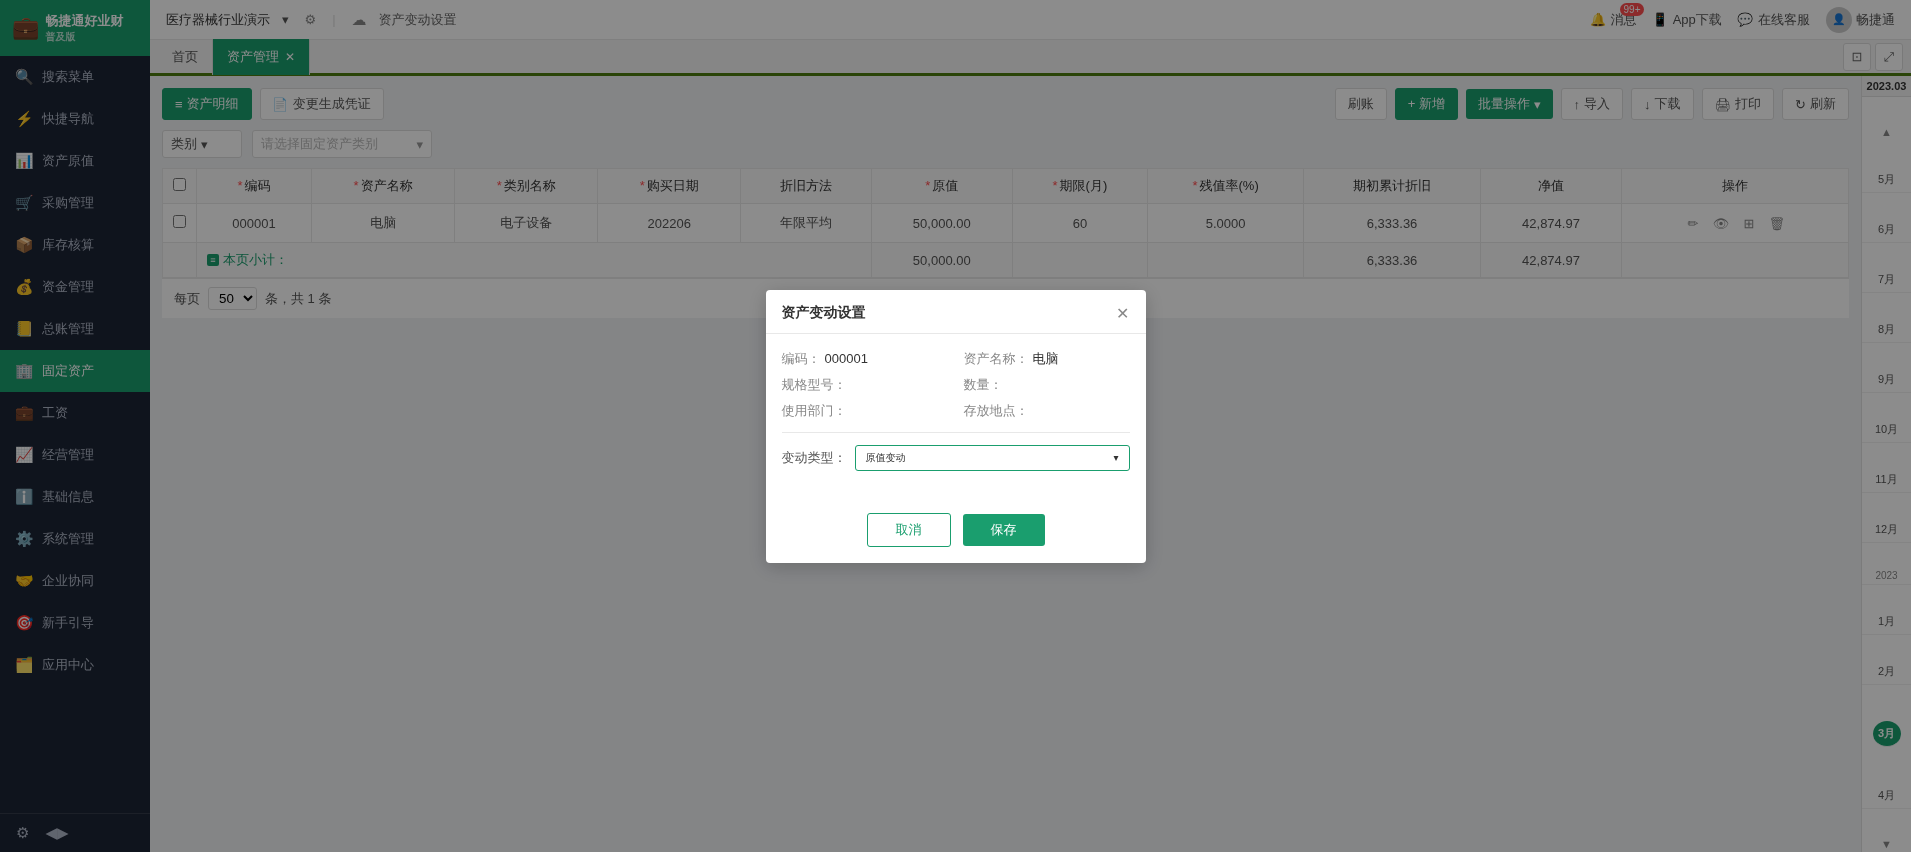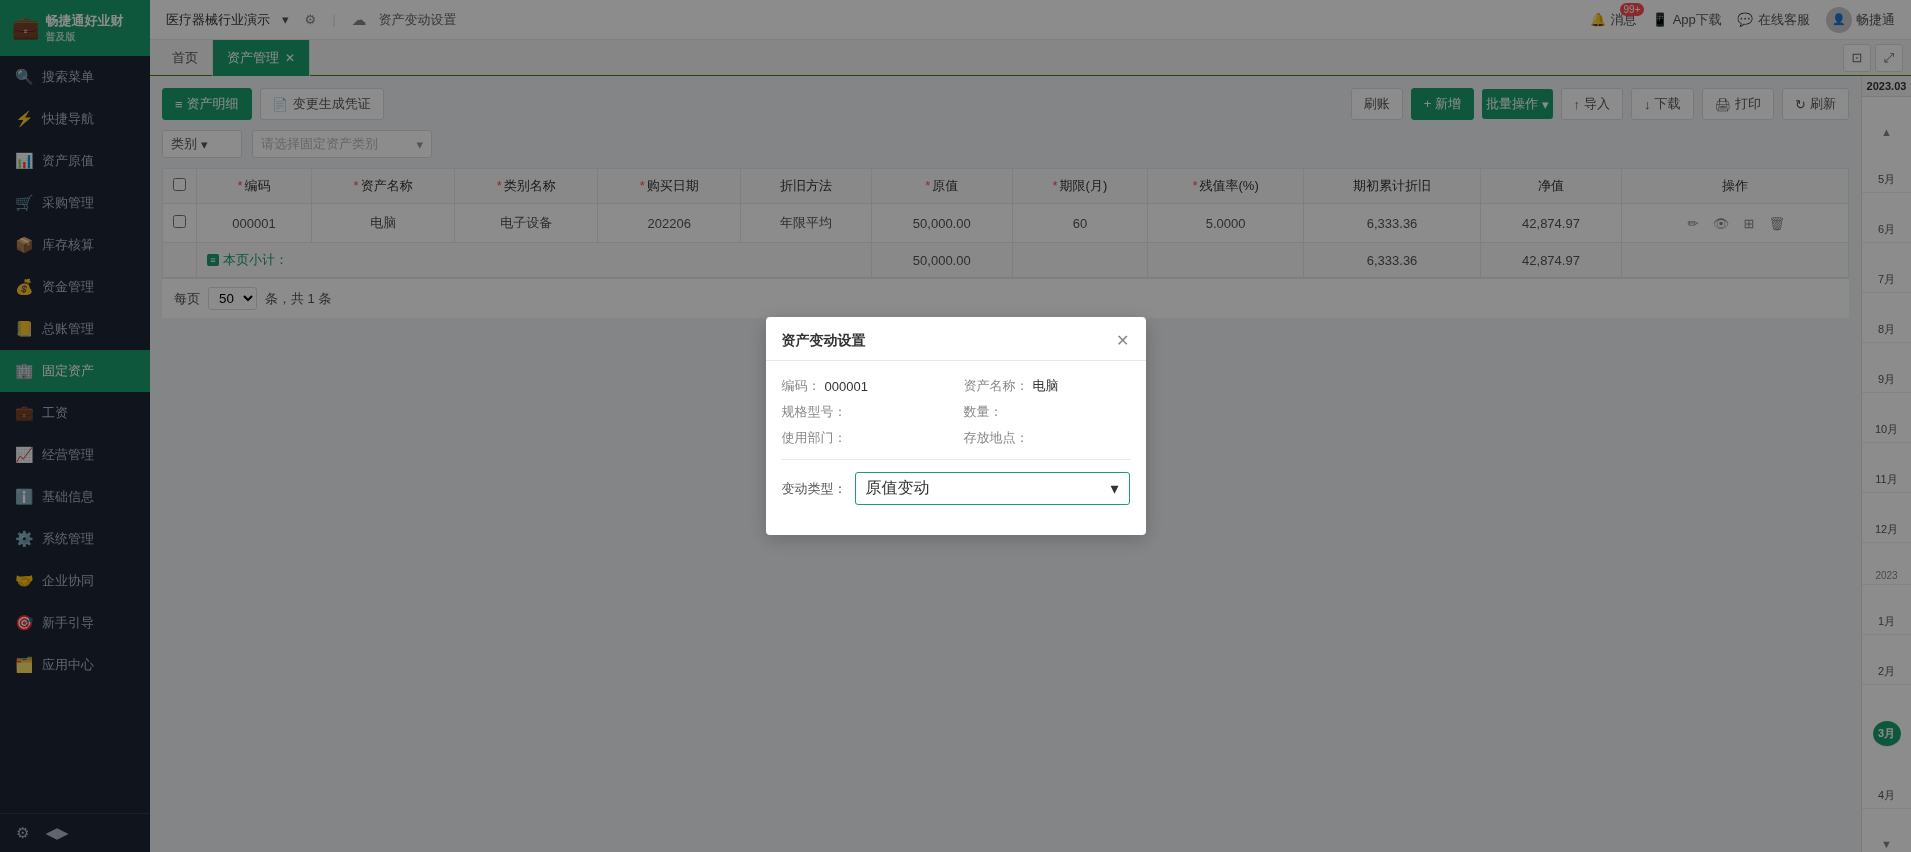--- a/index.html
+++ b/index.html
@@ -26,39 +26,39 @@
     .topbar-dropdown { display: flex; align-items: center; gap: 4px; cursor: pointer; color: #555; }
     .topbar-gear { color: #888; cursor: pointer; margin-left: 4px; }
     .topbar-experience { display: flex; align-items: center; gap: 6px; color: #666; font-size: 13px; }
     .topbar-right { margin-left: auto; display: flex; align-items: center; gap: 16px; }
     .topbar-badge { position: relative; display: flex; align-items: center; gap: 4px; cursor: pointer; color: #555; font-size: 13px; }
     .badge-count { background: #ff4d4f; color: white; border-radius: 10px; font-size: 10px; padding: 1px 4px; position: absolute; top: -8px; right: -8px; }
     .topbar-user { display: flex; align-items: center; gap: 4px; color: #555; }
     .avatar { width: 26px; height: 26px; background: #ccc; border-radius: 50%; display: flex; align-items: center; justify-content: center; color: white; font-size: 11px; }
 
     
-    .tabs-bar { background: #f5f5f5; display: flex; align-items: center; padding: 0 8px; border-bottom: 1px solid #4d7c0f; flex-shrink: 0; height: 36px; }
+    .tabs-bar { background: #f5f5f5; display: flex; align-items: center; padding: 0 8px; border-bottom: 3px solid #4d7c0f; flex-shrink: 0; height: 36px; }
     .tab { display: flex; align-items: center; gap: 6px; padding: 0 14px; height: 36px; cursor: pointer; font-size: 13px; color: #555; border-right: 1px solid #e0e0e0; }
     .tab.active { background: #1a9e6e; color: white; }
     .tab-close { font-size: 12px; cursor: pointer; }
     .tab-home { color: #555; }
     .tabs-right { margin-left: auto; display: flex; align-items: center; gap: 4px; }
     .tabs-right .icon-btn { width: 28px; height: 28px; display: flex; align-items: center; justify-content: center; border: 1px solid #ddd; border-radius: 3px; cursor: pointer; color: #666; background: white; }
 
     
     .content { flex: 1; display: flex; overflow: hidden; }
     .page-content { flex: 1; overflow: auto; padding: 12px; position: relative; }
 
     
     .toolbar { display: flex; align-items: center; gap: 8px; margin-bottom: 10px; }
     .toolbar-btn { display: flex; align-items: center; gap: 4px; padding: 6px 12px; border: 1px solid #ddd; border-radius: 3px; cursor: pointer; font-size: 13px; background: white; color: #555; }
     .toolbar-btn.active { background: #1a9e6e; color: white; border-color: #1a9e6e; }
     .toolbar-btn-primary { background: #1a9e6e; color: white; border-color: #1a9e6e; }
     .toolbar-right { margin-left: auto; display: flex; align-items: center; gap: 8px; }
-    .toolbar-btn-batch { display: flex; align-items: center; gap: 4px; padding: 6px 4px; background: #1a9e6e; color: white; border: none; border-radius: 3px; cursor: pointer; font-size: 13px; }
+    .toolbar-btn-batch { display: flex; align-items: center; gap: 4px; padding: 6px 12px; background: #1a9e6e; color: white; border: none; border-radius: 3px; cursor: pointer; font-size: 13px; }
 
     
     .filter-bar { display: flex; align-items: center; gap: 10px; margin-bottom: 10px; }
     .filter-select { display: flex; align-items: center; gap: 4px; border: 1px solid #ddd; border-radius: 3px; padding: 4px 8px; background: white; cursor: pointer; color: #555; font-size: 13px; min-width: 80px; }
     .filter-input { display: flex; align-items: center; border: 1px solid #ddd; border-radius: 3px; padding: 4px 8px; background: white; color: #999; font-size: 13px; min-width: 180px; gap: 4px; }
 
     
     .data-table { width: 100%; border-collapse: collapse; background: white; font-size: 13px; }
     .data-table th { background: #fafafa; border: 1px solid #e8e8e8; padding: 8px 10px; text-align: center; color: #333; font-weight: 500; white-space: nowrap; }
     .data-table td { border: 1px solid #e8e8e8; padding: 8px 10px; text-align: center; color: #555; }
@@ -91,21 +91,21 @@
     .dialog-title { font-size: 14px; font-weight: 600; color: #333; }
     .dialog-close { cursor: pointer; color: #888; font-size: 16px; }
     .dialog-body { padding: 16px; }
     .dialog-info-grid { display: grid; grid-template-columns: 1fr 1fr; gap: 8px 16px; margin-bottom: 12px; }
     .dialog-info-item { display: flex; align-items: center; gap: 4px; font-size: 13px; }
     .dialog-info-label { color: #888; white-space: nowrap; }
     .dialog-info-value { color: #333; }
     .dialog-divider { border: none; border-top: 1px solid #e8e8e8; margin: 12px 0; }
     .dialog-form-row { display: flex; align-items: center; gap: 8px; margin-bottom: 14px; }
     .dialog-form-label { color: #555; font-size: 13px; white-space: nowrap; min-width: 60px; }
-    .dialog-select { display: flex; align-items: center; border: 1px solid #1a9e6e; border-radius: 3px; padding: 5px 10px; gap: 14px; color: #333; font-size: 16px; cursor: pointer; flex: 1; }
+    .dialog-select { display: flex; align-items: center; border: 1px solid #1a9e6e; border-radius: 3px; padding: 5px 10px; gap: 14px; color: #333; font-size: 10px; cursor: pointer; flex: 1; }
     .dialog-input-val { color: #333; font-size: 13px; }
     .dialog-input-required { border: 1px solid #ff4d4f; border-radius: 3px; padding: 5px 10px; font-size: 13px; color: #bbb; flex: 1; background: white; }
     .dialog-footer { display: flex; align-items: center; justify-content: center; gap: 12px; padding: 12px 16px 16px; }
     .btn-cancel { padding: 7px 28px; border: 1px solid #1a9e6e; border-radius: 3px; color: #1a9e6e; background: white; cursor: pointer; font-size: 13px; }
     .btn-save { padding: 7px 28px; border: none; border-radius: 3px; color: white; background: #1a9e6e; cursor: pointer; font-size: 13px; }
   </style>
 </head>
 <body>
 
 <div class="sidebar">
@@ -413,14 +413,18 @@
       <div class="dialog-form-row">
         <span class="dialog-form-label">变动类型：</span>
         <div class="dialog-select">
           <span>原值变动</span>
           <span style="margin-left:auto;">▾</span>
         </div>
       </div>
 
 
     </div>
+    <div class="dialog-footer">
+      <button class="btn-cancel">取消</button>
+      <button class="btn-save">保存</button>
+    </div>
   </div>
 </div>
 
 </body></html>

